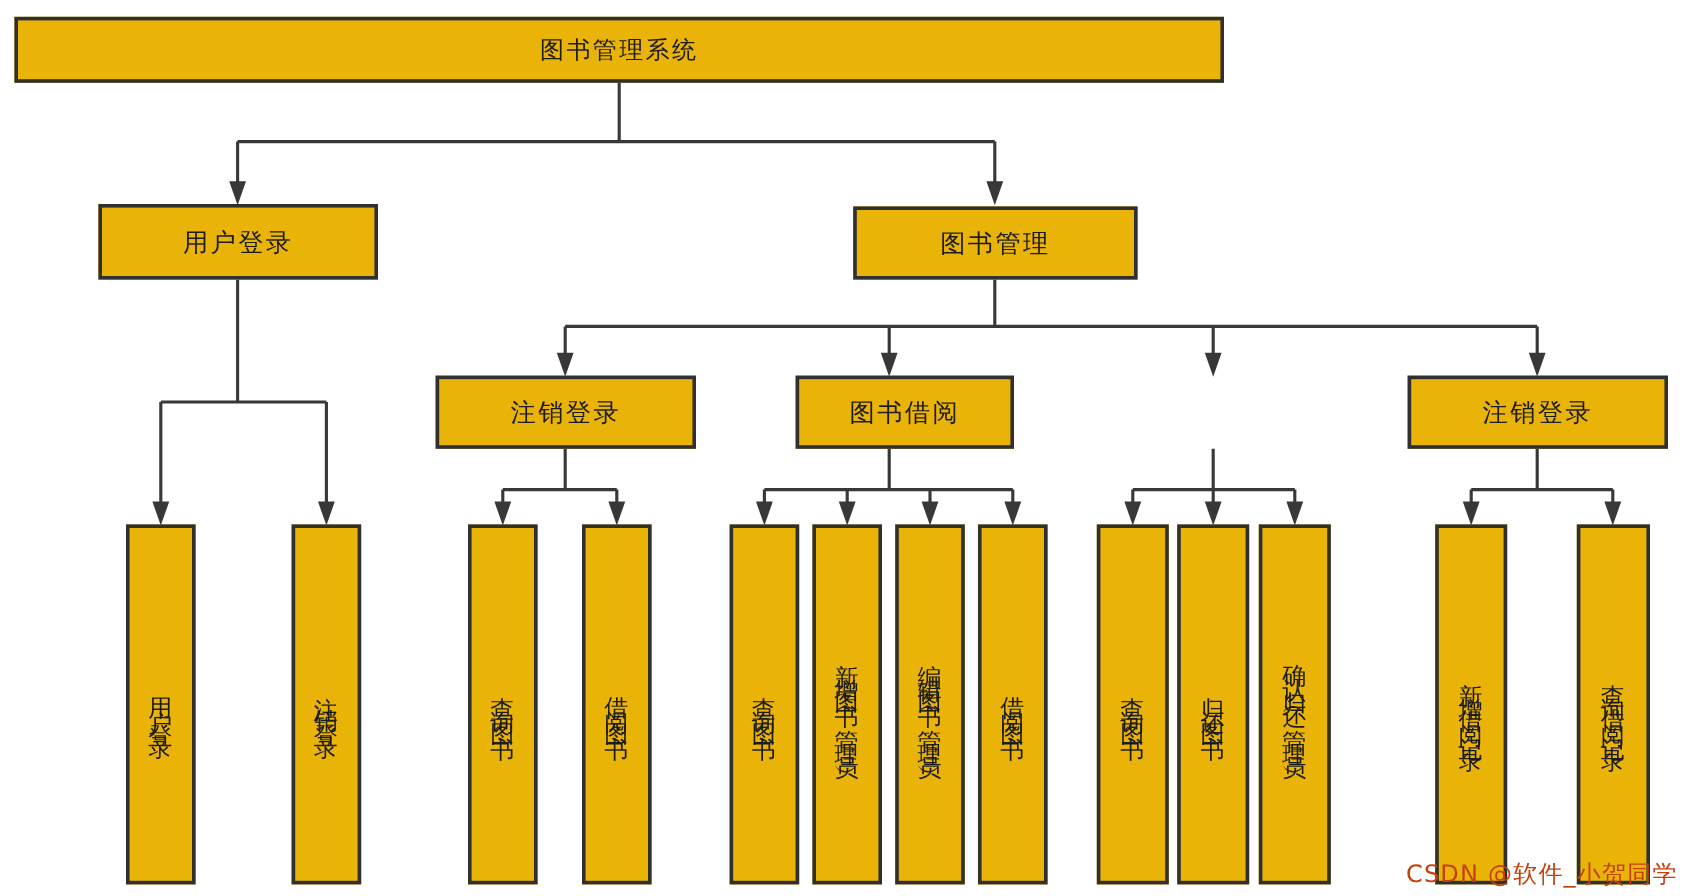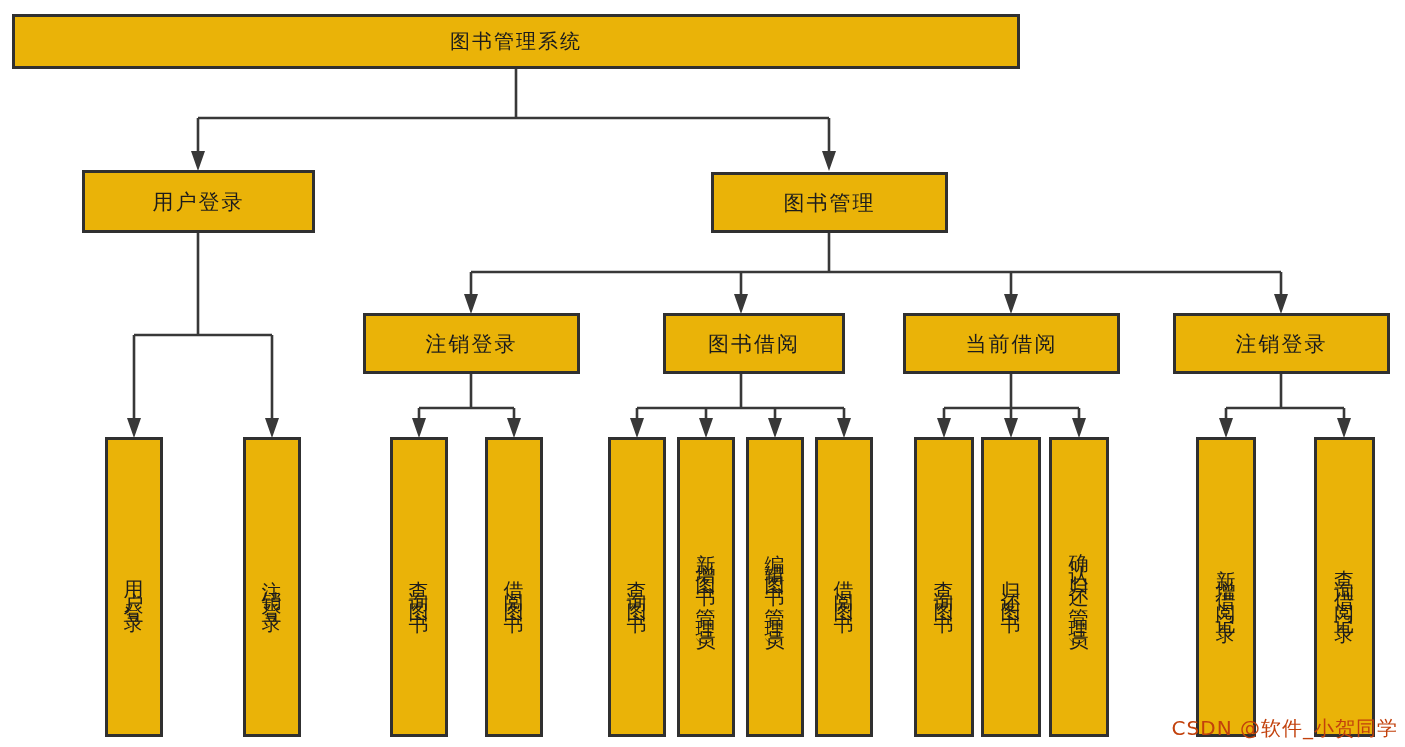--- a/index.html
+++ b/index.html
@@ -66,21 +66,20 @@
              M1226 438l-7 -20h14z M1344 438l-7 -20h14z" fill="#383838" stroke="none"></path>
   </svg>
 
   <div class="node root" style="left:12px;top:14px;width:1008px;height:55px;">图书管理系统</div>
 
   <div class="node" style="left:82px;top:170px;width:233px;height:63px;">用户登录</div>
   <div class="node" style="left:711px;top:172px;width:237px;height:61px;">图书管理</div>
 
   <div class="node" style="left:363px;top:313px;width:217px;height:61px;">注销登录</div>
   <div class="node" style="left:663px;top:313px;width:182px;height:61px;">图书借阅</div>
-  <div class="node" style="left:903px;top:313px;width:217px;height:61px;">当前借阅</div>
   <div class="node" style="left:1173px;top:313px;width:217px;height:61px;">注销登录</div>
 
   <div class="node vnode" style="left:105px;top:437px;width:58px;height:300px;">用户登录</div>
   <div class="node vnode" style="left:243px;top:437px;width:58px;height:300px;">注销登录</div>
 
   <div class="node vnode" style="left:390px;top:437px;width:58px;height:300px;">查询图书</div>
   <div class="node vnode" style="left:485px;top:437px;width:58px;height:300px;">借阅图书</div>
 
   <div class="node vnode" style="left:608px;top:437px;width:58px;height:300px;">查询图书</div>
   <div class="node vnode" style="left:677px;top:437px;width:58px;height:300px;">新增图书（管理员）</div>

